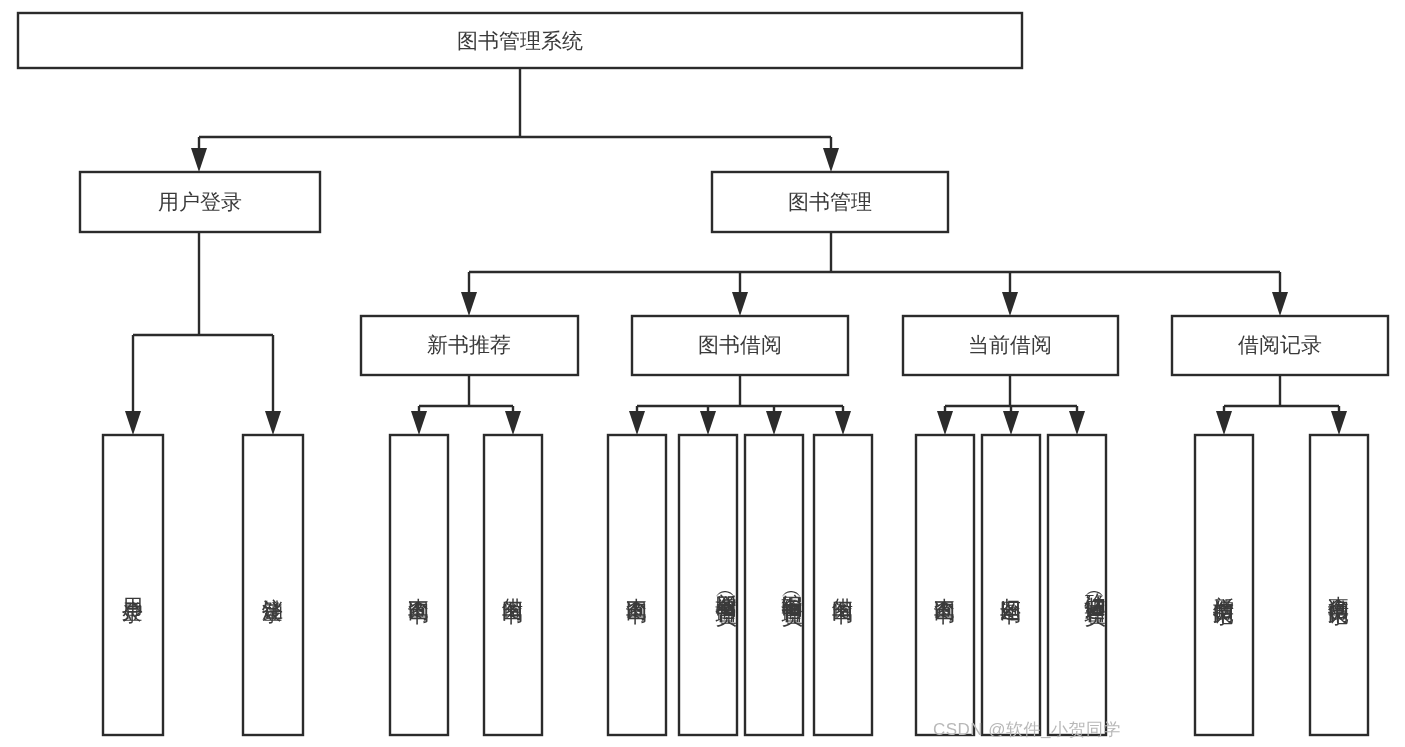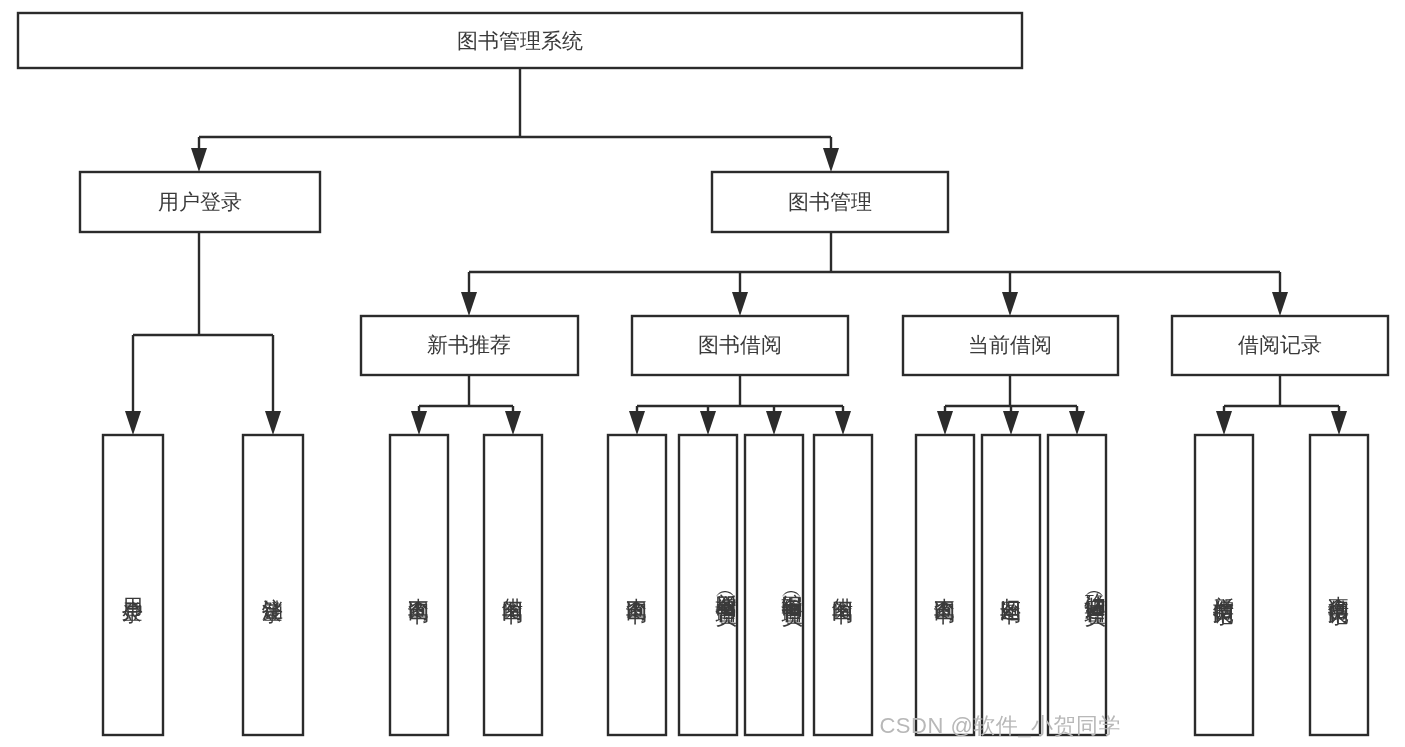--- a/index.html
+++ b/index.html
@@ -62,21 +62,21 @@
     letter-spacing: 2px;
     line-height: 1;
     pointer-events: none;
     white-space: nowrap;
   }
   #watermark {
     position: absolute;
     right: 12px;
     bottom: 6px;
     font-family: "Liberation Sans", "DejaVu Sans", sans-serif;
-    font-size: 22px;
+    font-size: 17px;
     color: #b8b8b8;
     letter-spacing: 0.5px;
     user-select: none;
   }
 </style>
 </head>
 <body>
 
 <div id="diagram-root">
 

